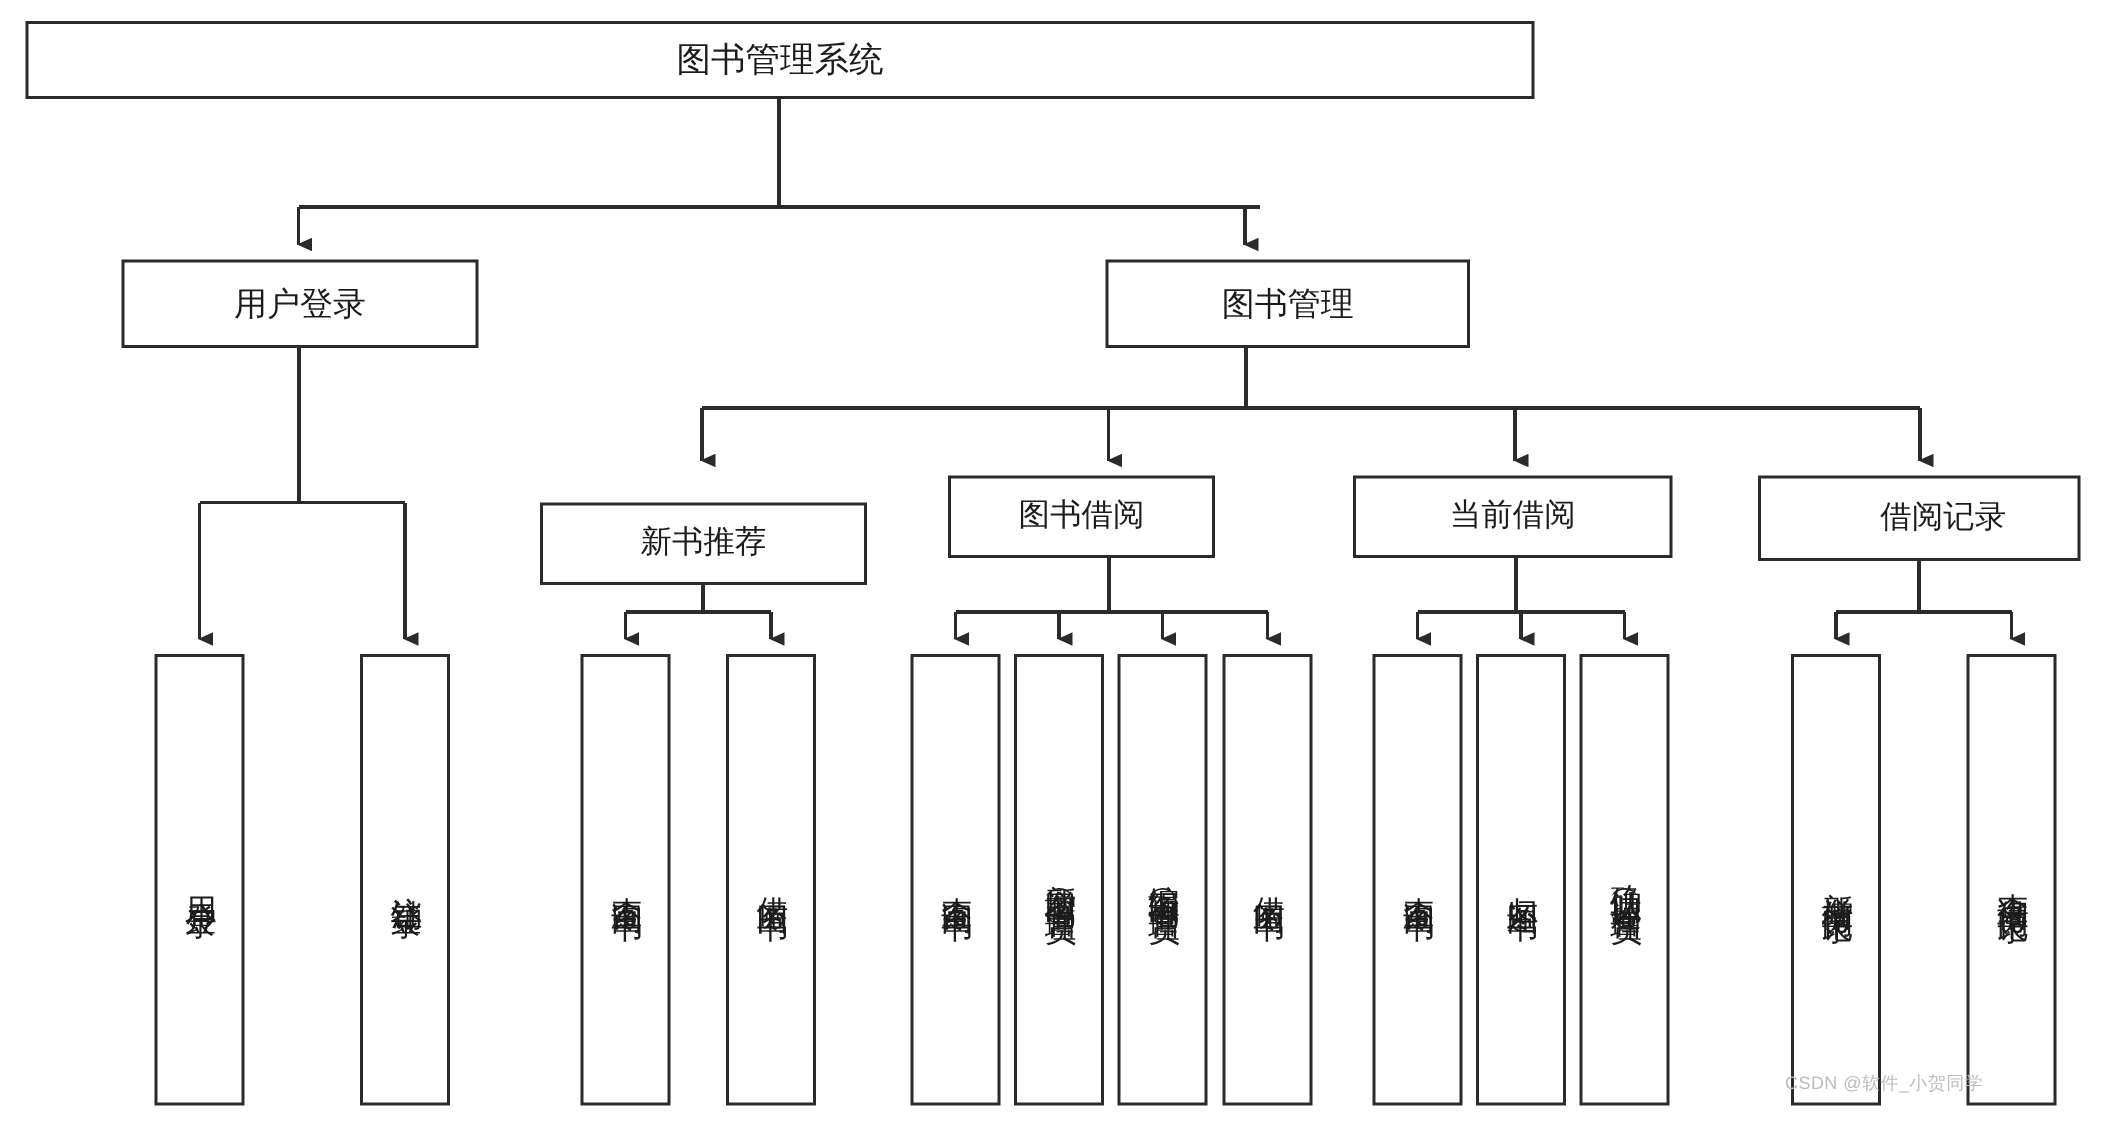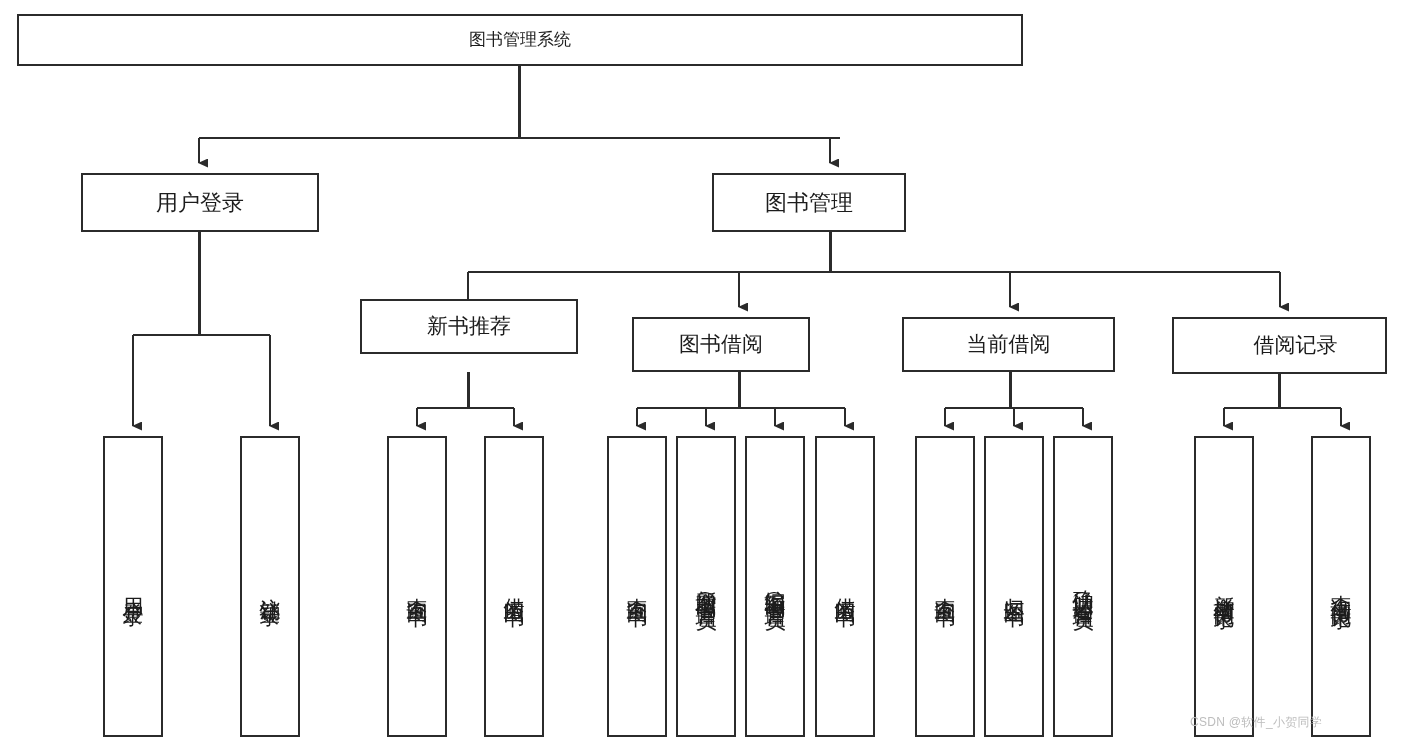--- a/index.html
+++ b/index.html
@@ -34,21 +34,21 @@
     align-items: center;
     justify-content: center;
     color: #1c1c1c;
   }
   .node .label {
     display: block;
     text-align: center;
     line-height: 1.18;
     white-space: nowrap;
   }
-  .node.root .label   { font-size: 17px; }
+  .node.root .label   { font-size: 23px; }
   .node.level2 .label { font-size: 22px; }
   .node.level3 .label { font-size: 21px; }
 
   
   .node.leaf {
     align-items: center;
     justify-content: center;
   }
   .node.leaf .label {
     writing-mode: vertical-rl;
@@ -123,25 +123,25 @@
     </g>
   </svg>
 
   <div class="node root" style="left:17px; top:14px; width:1006px; height:52px;">
     <span class="label">图书管理系统</span>
   </div>
 
   <div class="node level2" style="left:81px; top:173px; width:238px; height:59px;">
     <span class="label">用户登录</span>
   </div>
-  <div class="node level2" style="left:712px; top:173px; width:194px; height:59px;">
+  <div class="node level2" style="left:737px; top:173px; width:243px; height:59px;">
     <span class="label">图书管理</span>
   </div>
 
-  <div class="node level3" style="left:360px; top:299px; width:218px; height:55px;">
+  <div class="node level3" style="left:360px; top:335px; width:218px; height:55px;">
     <span class="label">新书推荐</span>
   </div>
   <div class="node level3" style="left:632px; top:317px; width:178px; height:55px;">
     <span class="label">图书借阅</span>
   </div>
   <div class="node level3" style="left:902px; top:317px; width:213px; height:55px;">
     <span class="label">当前借阅</span>
   </div>
   <div class="node level3" style="left:1172px; top:317px; width:215px; height:57px;padding-left:32px;">
     <span class="label">借阅记录</span>

